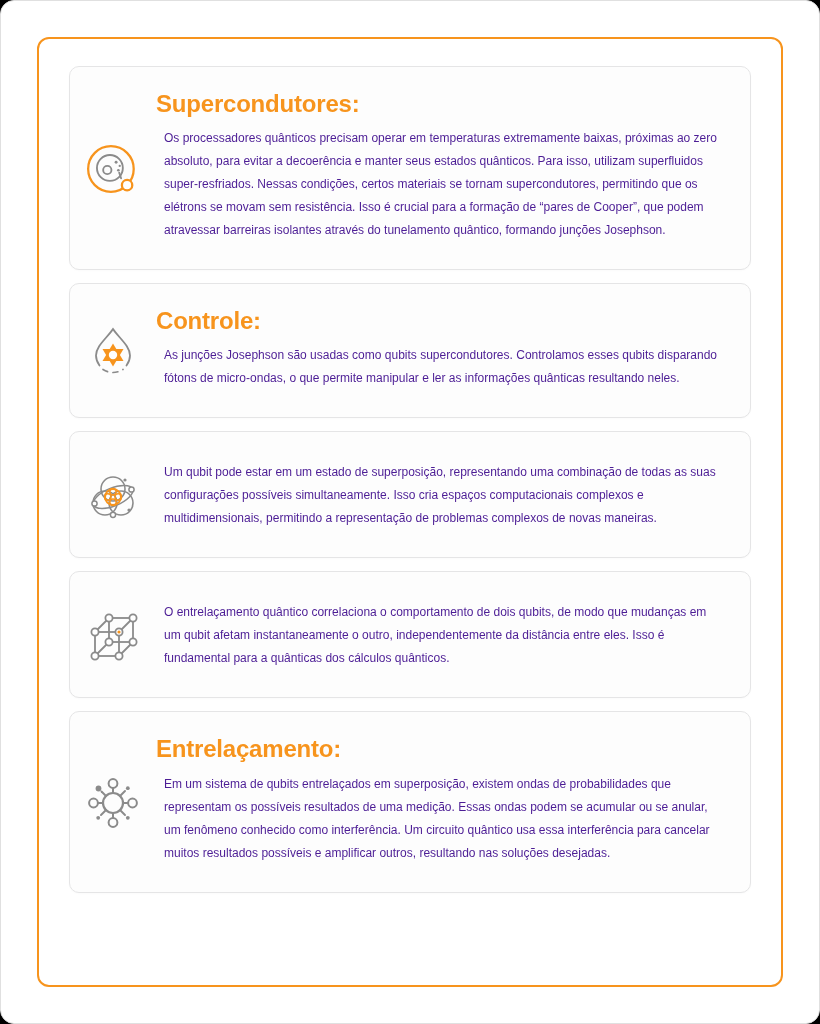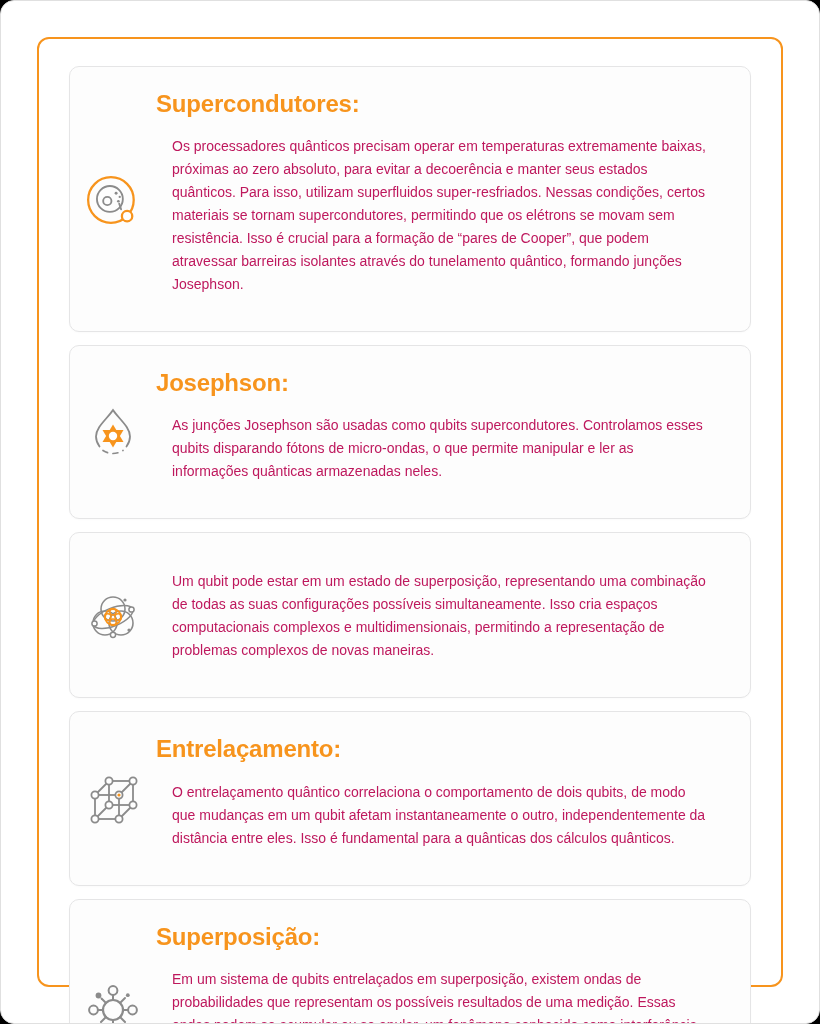--- a/index.html
+++ b/index.html
@@ -47,24 +47,24 @@
   .text-col { flex: 1; min-width: 0; }
   .card-title {
     margin: 0 0 6px 0;
     font-size: 24px;
     font-weight: 700;
     letter-spacing: -0.2px;
     color: #F7941D;
     line-height: 1.3;
   }
   .card-body {
-    margin: 16px;
-    font-size: 14px;
+    margin: 8px;
+    font-size: 12px;
     line-height: 23px;
-    color: #be185d;
+    color: #4c1d95;
   }
   .icon svg { display: block; }
 </style>
 </head>
 <body>
 
 <div class="page">
   <div class="frame">
 
     <section class="card">
@@ -94,22 +94,22 @@
           <svg width="56" height="56" viewBox="0 0 56 56" fill="none">
             <path d="M14.5 41.5 C12 38 11 35 11 31.5 C11 22 22 14 28 5 C34 14 45 22 45 31.5 C45 35 44 38 41.5 41.5" stroke="#8B8B8B" stroke-width="1.8" stroke-linecap="round"></path>
             <path d="M18 45.5 Q28 51.5 38 45.5" stroke="#8B8B8B" stroke-width="1.7" stroke-linecap="round" stroke-dasharray="5 5.5"></path>
             <path d="M28 19.5 L38.5 37 L17.5 37 Z" fill="#F7941D"></path>
             <path d="M28 42.5 L17.5 25 L38.5 25 Z" fill="#F7941D"></path>
             <circle cx="28" cy="31" r="4.2" fill="#ffffff"></circle>
           </svg>
         </span>
       </div>
       <div class="text-col">
-        <h2 class="card-title">Josephson:</h2>
-        <p class="card-body">As junções Josephson são usadas como qubits supercondutores. Controlamos esses qubits disparando fótons de micro-ondas, o que permite manipular e ler as informações quânticas armazenadas neles.</p>
+        <h2 class="card-title">Controle:</h2>
+        <p class="card-body">As junções Josephson são usadas como qubits supercondutores. Controlamos esses qubits disparando fótons de micro-ondas, o que permite manipular e ler as informações quânticas resultando neles.</p>
       </div>
     </section>
 
     <section class="card">
       <div class="icon-col">
         <span class="icon">
           <svg width="56" height="56" viewBox="0 0 56 56" fill="none">
             <circle cx="28" cy="21" r="12" stroke="#8B8B8B" stroke-width="1.6"></circle>
             <circle cx="20" cy="35" r="12" stroke="#8B8B8B" stroke-width="1.6"></circle>
             <circle cx="36" cy="35" r="12" stroke="#8B8B8B" stroke-width="1.6"></circle>
@@ -152,21 +152,20 @@
               <circle cx="10" cy="24" r="3.6"></circle>
               <circle cx="34" cy="24" r="3.6"></circle>
               <circle cx="10" cy="48" r="3.6"></circle>
               <circle cx="34" cy="48" r="3.6"></circle>
             </g>
             <circle cx="34" cy="24" r="1.6" fill="#F7941D"></circle>
           </svg>
         </span>
       </div>
       <div class="text-col">
-        <h2 class="card-title">Entrelaçamento:</h2>
         <p class="card-body">O entrelaçamento quântico correlaciona o comportamento de dois qubits, de modo que mudanças em um qubit afetam instantaneamente o outro, independentemente da distância entre eles. Isso é fundamental para a quânticas dos cálculos quânticos.</p>
       </div>
     </section>
 
     <section class="card">
       <div class="icon-col">
         <span class="icon">
           <svg width="56" height="56" viewBox="0 0 56 56" fill="none">
             <circle cx="28" cy="28" r="10" stroke="#8B8B8B" stroke-width="2.2"></circle>
             <g stroke="#8B8B8B" stroke-width="2" stroke-linecap="round">
@@ -184,19 +183,19 @@
             <circle cx="8.5" cy="28" r="4.4" stroke="#8B8B8B" stroke-width="2"></circle>
             <circle cx="47.5" cy="28" r="4.4" stroke="#8B8B8B" stroke-width="2"></circle>
             <circle cx="13.5" cy="13.5" r="2.9" fill="#8B8B8B"></circle>
             <circle cx="42.8" cy="13.2" r="1.9" fill="#8B8B8B"></circle>
             <circle cx="42.8" cy="42.8" r="1.9" fill="#8B8B8B"></circle>
             <circle cx="13.2" cy="42.8" r="1.9" fill="#8B8B8B"></circle>
           </svg>
         </span>
       </div>
       <div class="text-col">
-        <h2 class="card-title">Superposição:</h2>
+        <h2 class="card-title">Entrelaçamento:</h2>
         <p class="card-body">Em um sistema de qubits entrelaçados em superposição, existem ondas de probabilidades que representam os possíveis resultados de uma medição. Essas ondas podem se acumular ou se anular, um fenômeno conhecido como interferência. Um circuito quântico usa essa interferência para cancelar muitos resultados possíveis e amplificar outros, resultando nas soluções desejadas.</p>
       </div>
     </section>
 
   </div>
 </div>
 
 </body></html>

